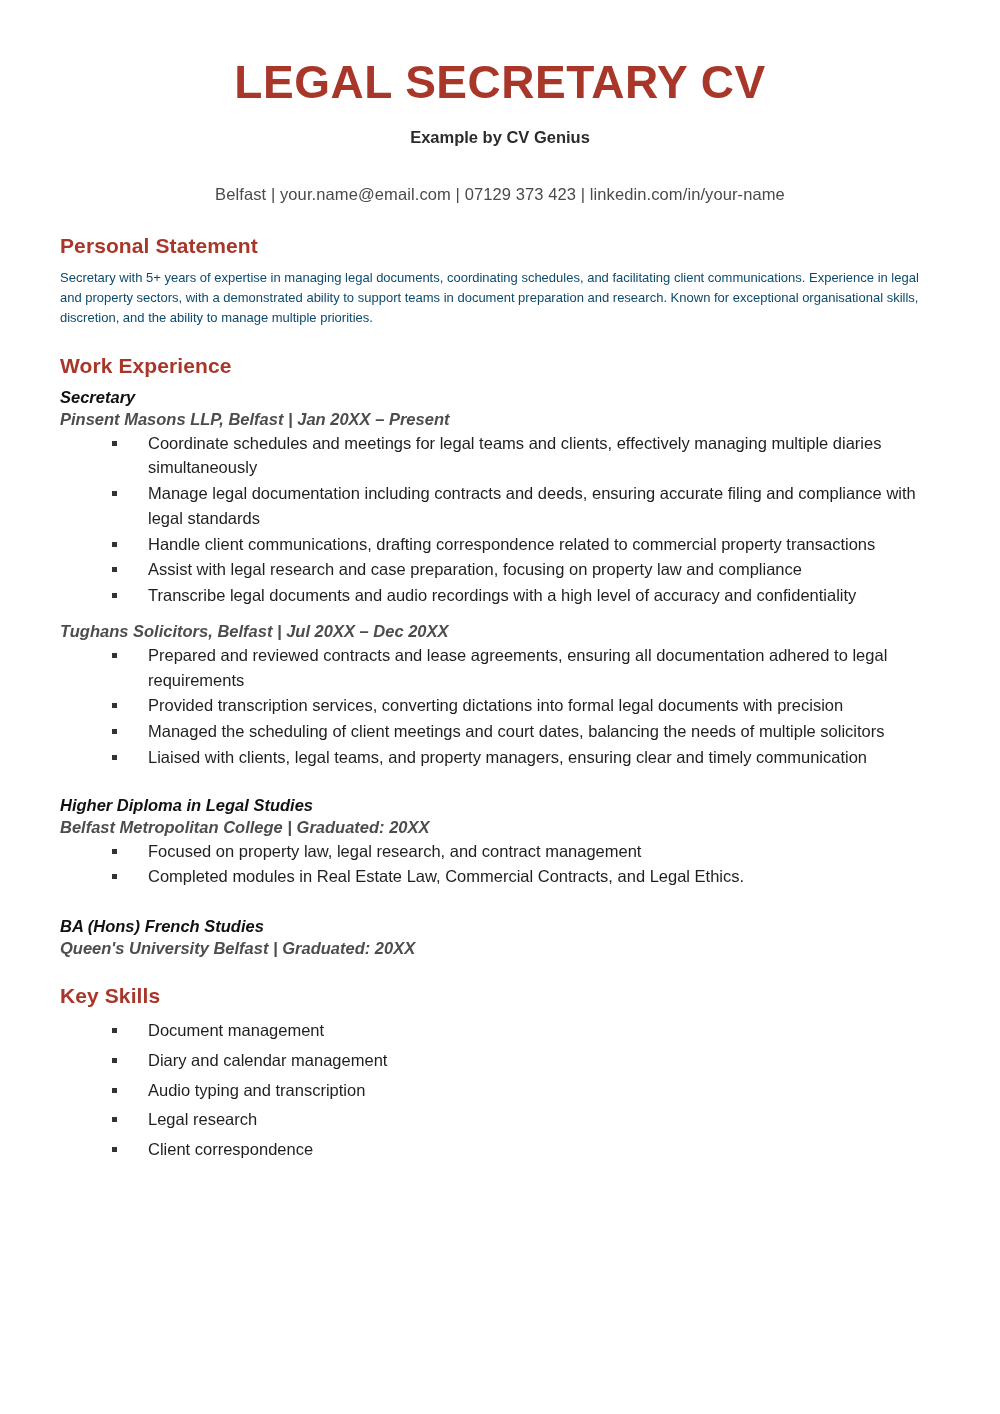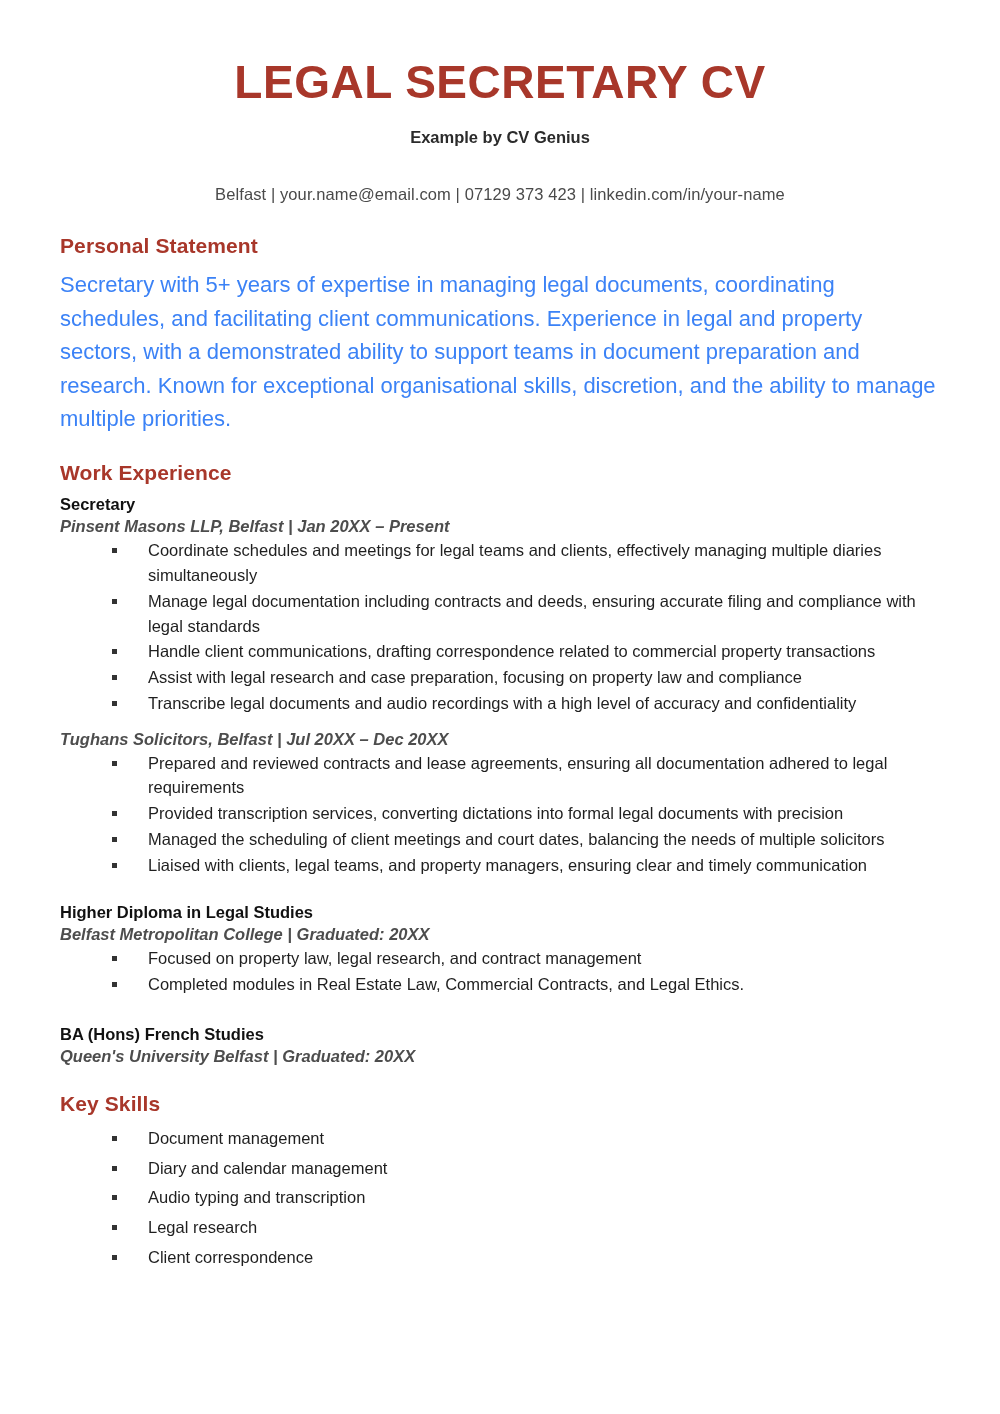--- a/index.html
+++ b/index.html
@@ -53,35 +53,36 @@
   .section-heading {
     color: #A8372A;
     font-size: 21px;
     font-weight: bold;
     margin: 0 0 10px 0;
     letter-spacing: 0.1px;
   }
   .section-gap-top { margin-top: 26px; }
 
   .statement {
-    font-size: 22px;
+    font-size: 13px;
     line-height: 1.52;
-    color: #3b82f6;
+    color: #0c4a6e;
     margin: 0;
     text-align: left;
   }
 
   
   .entry { margin-bottom: 6px; }
   .entry + .entry { margin-top: 14px; }
   .entry-title {
     font-size: 16.5px;
     font-weight: bold;
     color: #111111;
     margin: 0 0 3px 0;
+    font-style: italic;
   }
   .entry-sub {
     font-size: 16.5px;
     font-style: italic;
     color: #4d4d4d;
     margin: 0 0 2px 0;
     font-weight: bold;
   }
 
   

